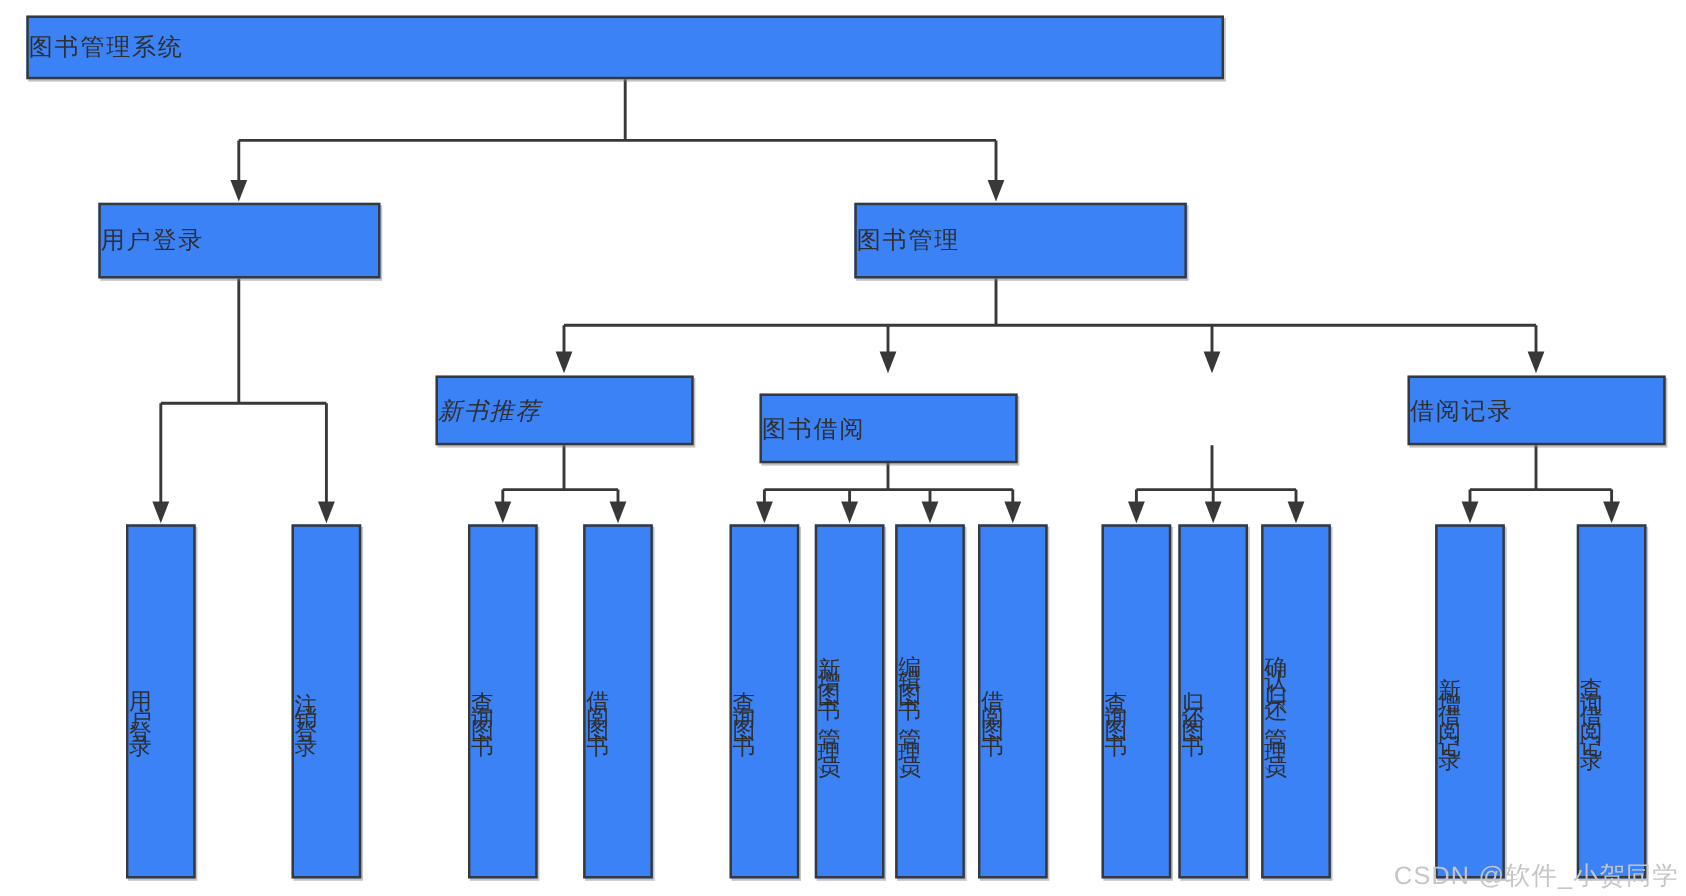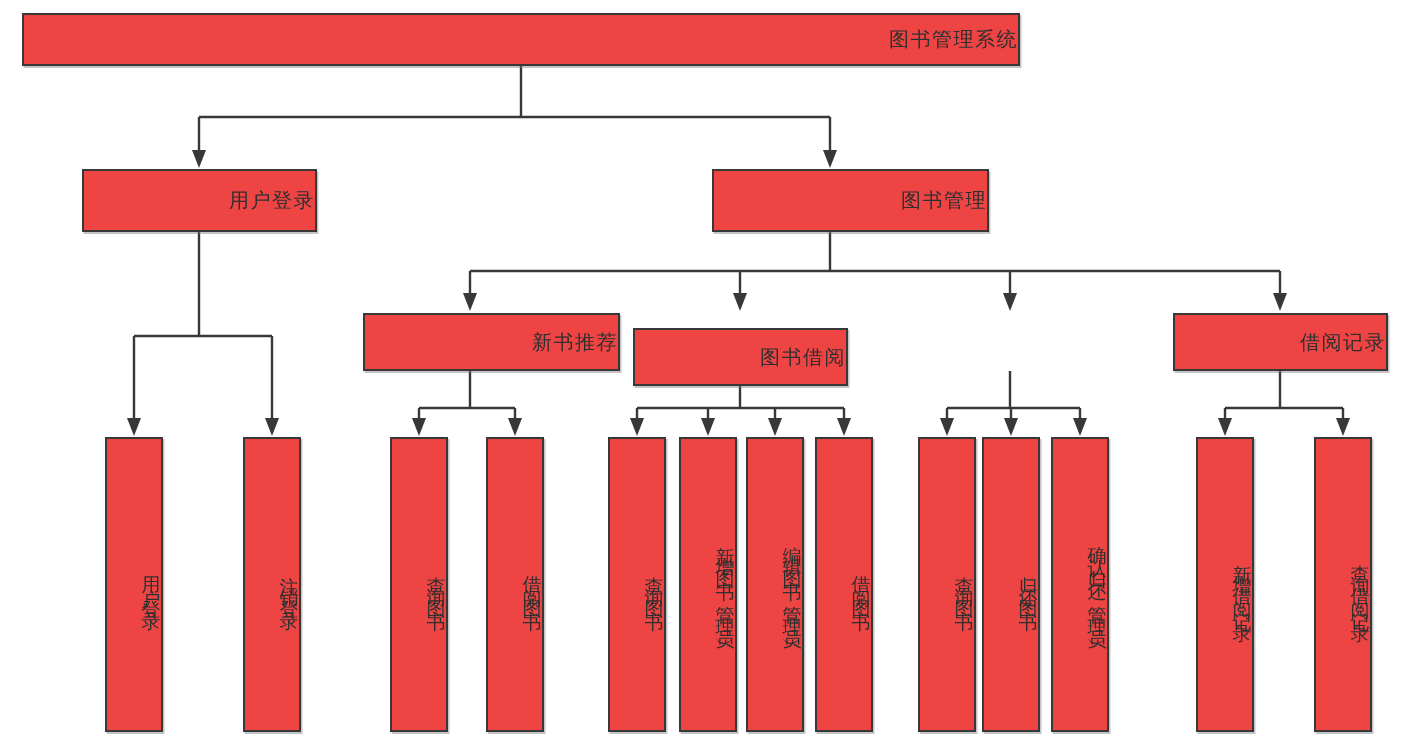--- a/index.html
+++ b/index.html
@@ -8,24 +8,24 @@
     width:1405px;height:747px;
     background:#ffffff;
     font-family:"Liberation Sans","DejaVu Sans",sans-serif;
     overflow:hidden;
   }
   .connectors{position:absolute;left:0;top:0;z-index:1;}
   .node{
     position:absolute;
     box-sizing:border-box;
     border:2.5px solid #383838;
-    background:#ef4444;
+    background:#3b82f6;
     display:flex;
     align-items:center;
-    justify-content:flex-end;
+    justify-content:flex-start;
     color:#2f2f2f;
     z-index:2;
     box-shadow:1.5px 2px 0 rgba(125,125,125,0.45);
   }
   .node.h span{
     font-size:20px;
     letter-spacing:1.5px;
     white-space:nowrap;
   }
   .node.v span{
@@ -95,21 +95,21 @@
     <span>图书管理系统</span>
   </div>
 
   <div class="node h" style="left:82px;top:169px;width:235px;height:63px;">
     <span>用户登录</span>
   </div>
   <div class="node h" style="left:712px;top:169px;width:277px;height:63px;">
     <span>图书管理</span>
   </div>
 
-  <div class="node h" style="left:363px;top:313px;width:257px;height:58px;">
+  <div class="node h" style="left:363px;top:313px;width:215px;height:58px;font-style:italic;">
     <span>新书推荐</span>
   </div>
   <div class="node h" style="left:633px;top:328px;width:215px;height:58px;">
     <span>图书借阅</span>
   </div>
   <div class="node h" style="left:1173px;top:313px;width:215px;height:58px;">
     <span>借阅记录</span>
   </div>
 
   <div class="node v" style="left:105px;top:437px;width:58px;height:295px;">
@@ -149,14 +149,15 @@
     <span>确认归还（管理员）</span>
   </div>
 
   <div class="node v" style="left:1196px;top:437px;width:58px;height:295px;">
     <span>新增借阅记录</span>
   </div>
   <div class="node v" style="left:1314px;top:437px;width:58px;height:295px;">
     <span>查询借阅记录</span>
   </div>
 
+  <div class="watermark">CSDN @软件_小贺同学</div>
 
 </div>
 
 </body></html>

